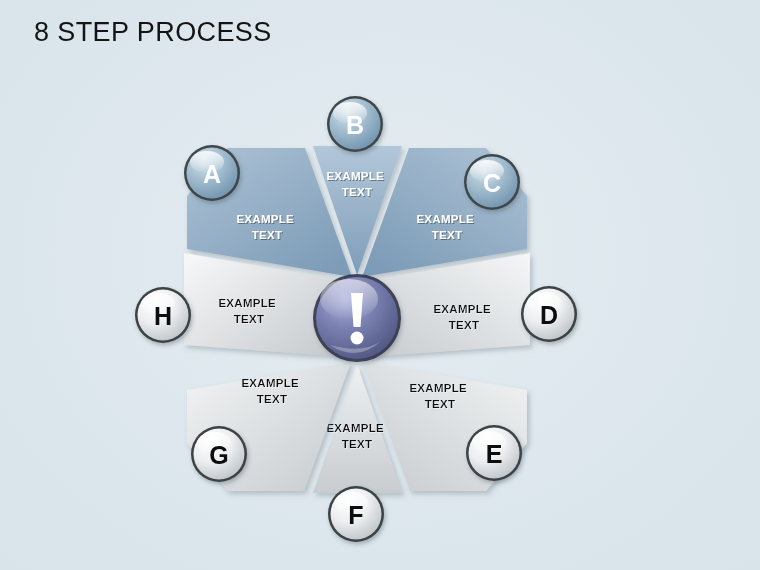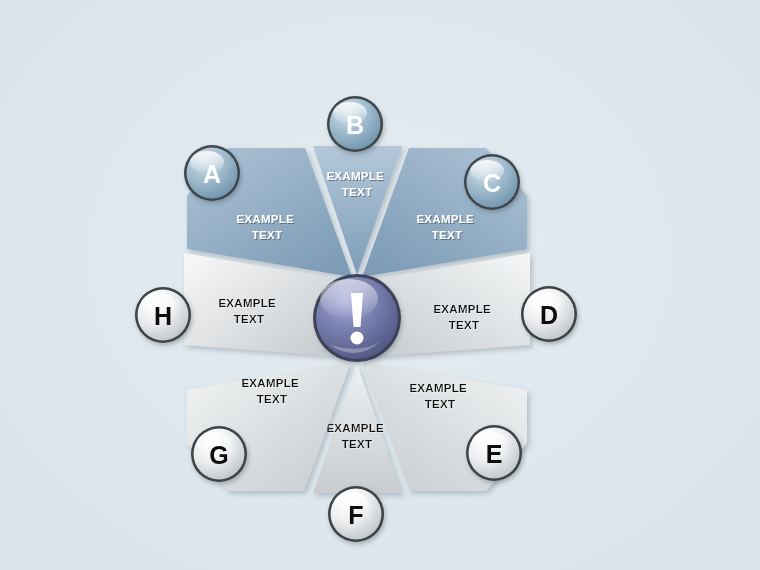--- a/index.html
+++ b/index.html
@@ -58,20 +58,21 @@
     text-anchor: middle;
   }
   .node-letter.light { fill: #ffffff; }
   .node-letter.dark  { fill: #0a0a0a; }
 </style>
 </head>
 <body>
 
 <div id="slide">
 
+  <div id="slide-title">8 STEP PROCESS</div>
 
   <svg id="diagram" viewBox="0 0 760 570">
     <defs>
       <linearGradient id="gradBlueA" x1="0" y1="0" x2="0.8" y2="1">
         <stop offset="0%" stop-color="#aec3d6"></stop>
         <stop offset="100%" stop-color="#7d9cb7"></stop>
       </linearGradient>
       <linearGradient id="gradBlueB" x1="0" y1="0" x2="0" y2="1">
         <stop offset="0%" stop-color="#b3c7d9"></stop>
         <stop offset="100%" stop-color="#7e9db9"></stop>

